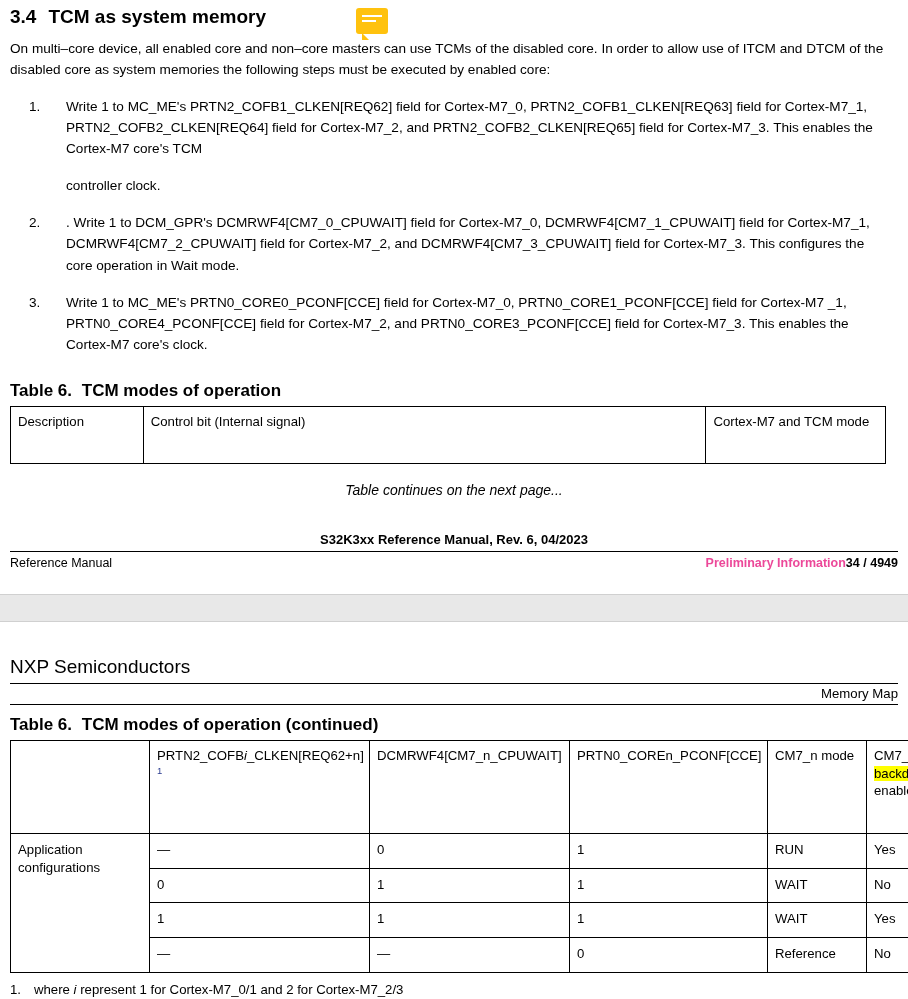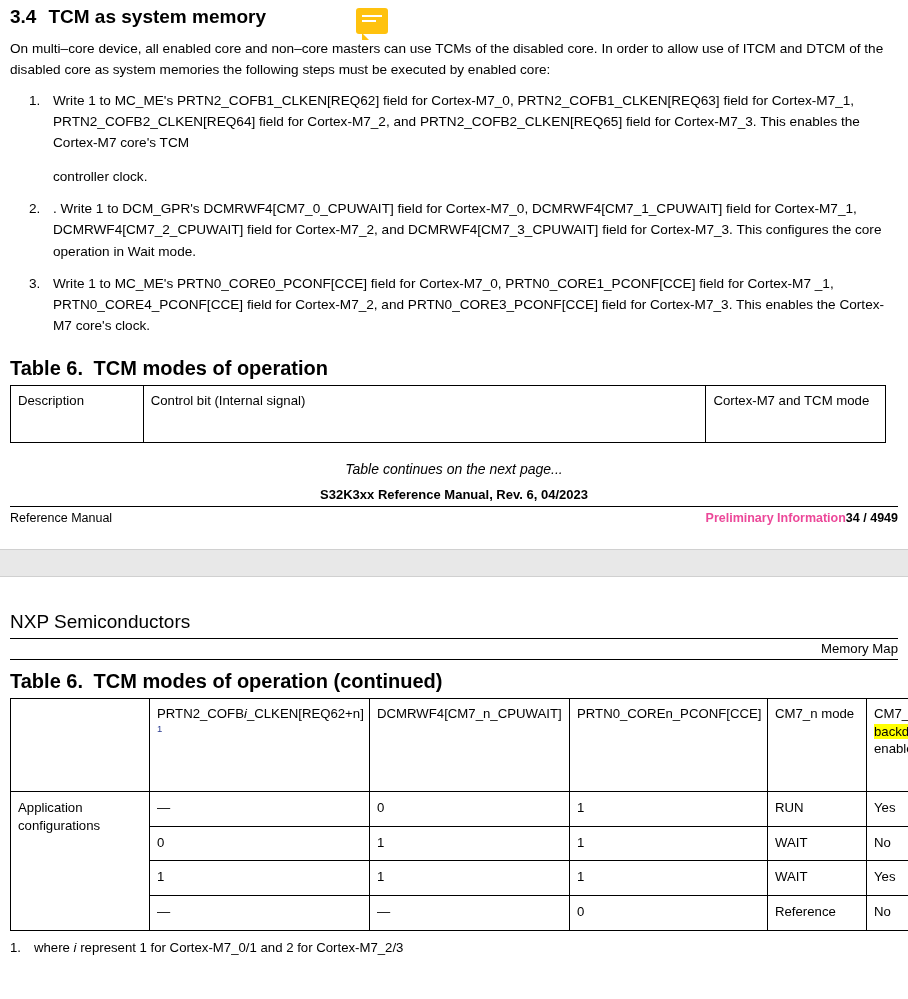--- a/index.html
+++ b/index.html
@@ -81,27 +81,27 @@
   ol.steps {
     margin: 10px 18px 0 0;
     padding-left: 44px;
   }
   ol.steps > li {
     margin-bottom: 11px;
     line-height: 1.55;
     font-size: 13.6px;
     padding-left: 6px;
   }
-  ol.steps > li p { margin: 3px; }
+  ol.steps > li p { margin: 16px; }
   ol.steps > li p + p { margin-top: 13px; }
 
   
   .tbl-caption {
     font-weight: bold;
-    font-size: 20px;
+    font-size: 17px;
     padding: 10px 10px 5px 10px;
   }
   .tbl-caption .num { margin-right: 5px; }
 
   
   table.doc {
     border-collapse: collapse;
     margin: 0 10px;
     width: 876px;
     font-size: 13.2px;
@@ -121,20 +121,21 @@
 
   .cont-note {
     text-align: center;
     font-style: italic;
     font-size: 14px;
     padding: 18px 0 10px 0;
   }
 
   
   .page-foot {
+    margin-top: 24px;
   }
   .foot-title {
     text-align: center;
     font-weight: bold;
     font-size: 13px;
     padding-bottom: 4px;
   }
   .foot-rule {
     border-top: 1px solid #000;
     margin: 0 10px;

